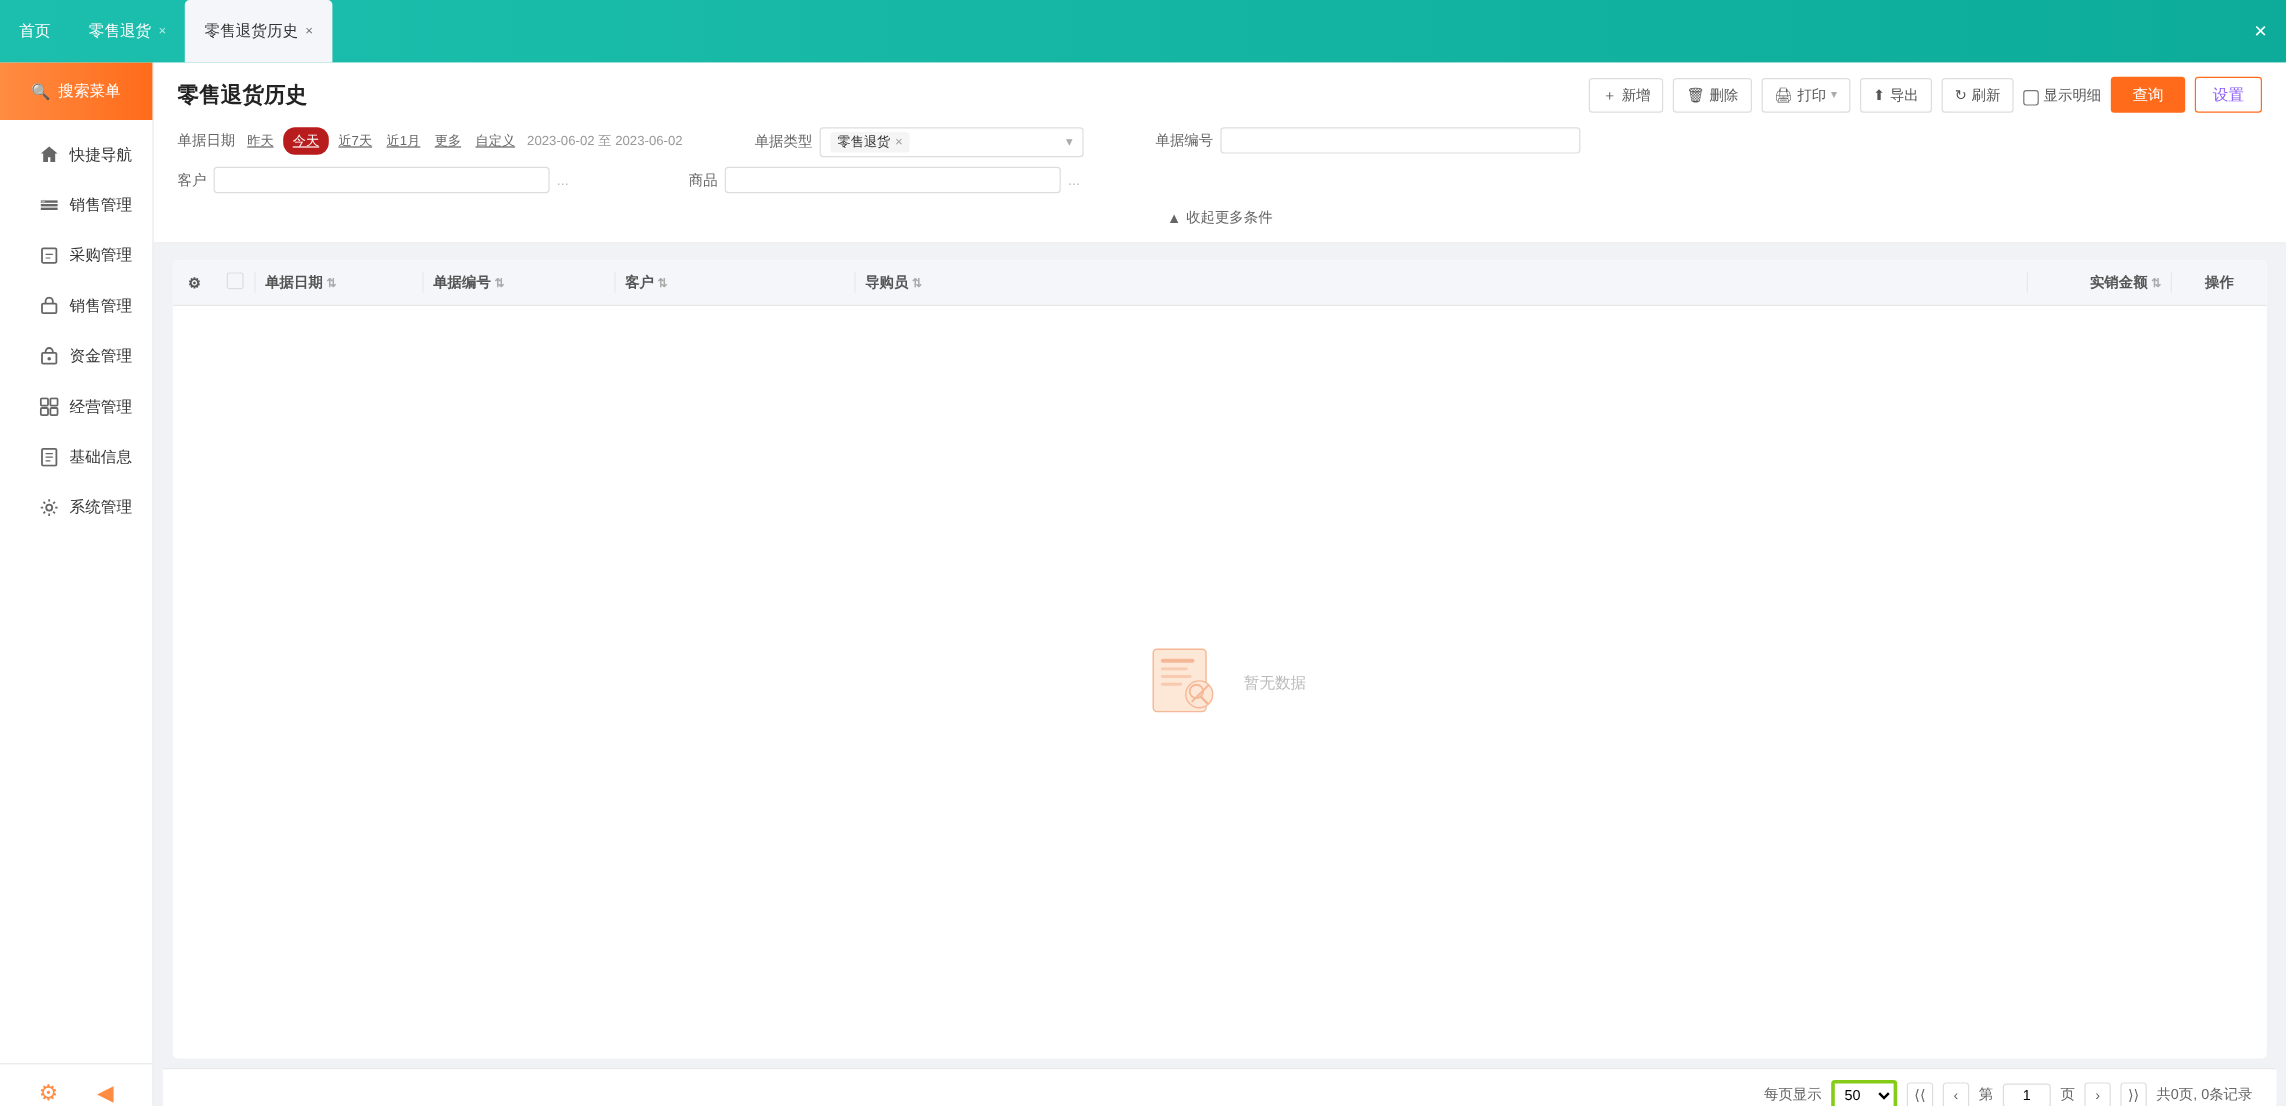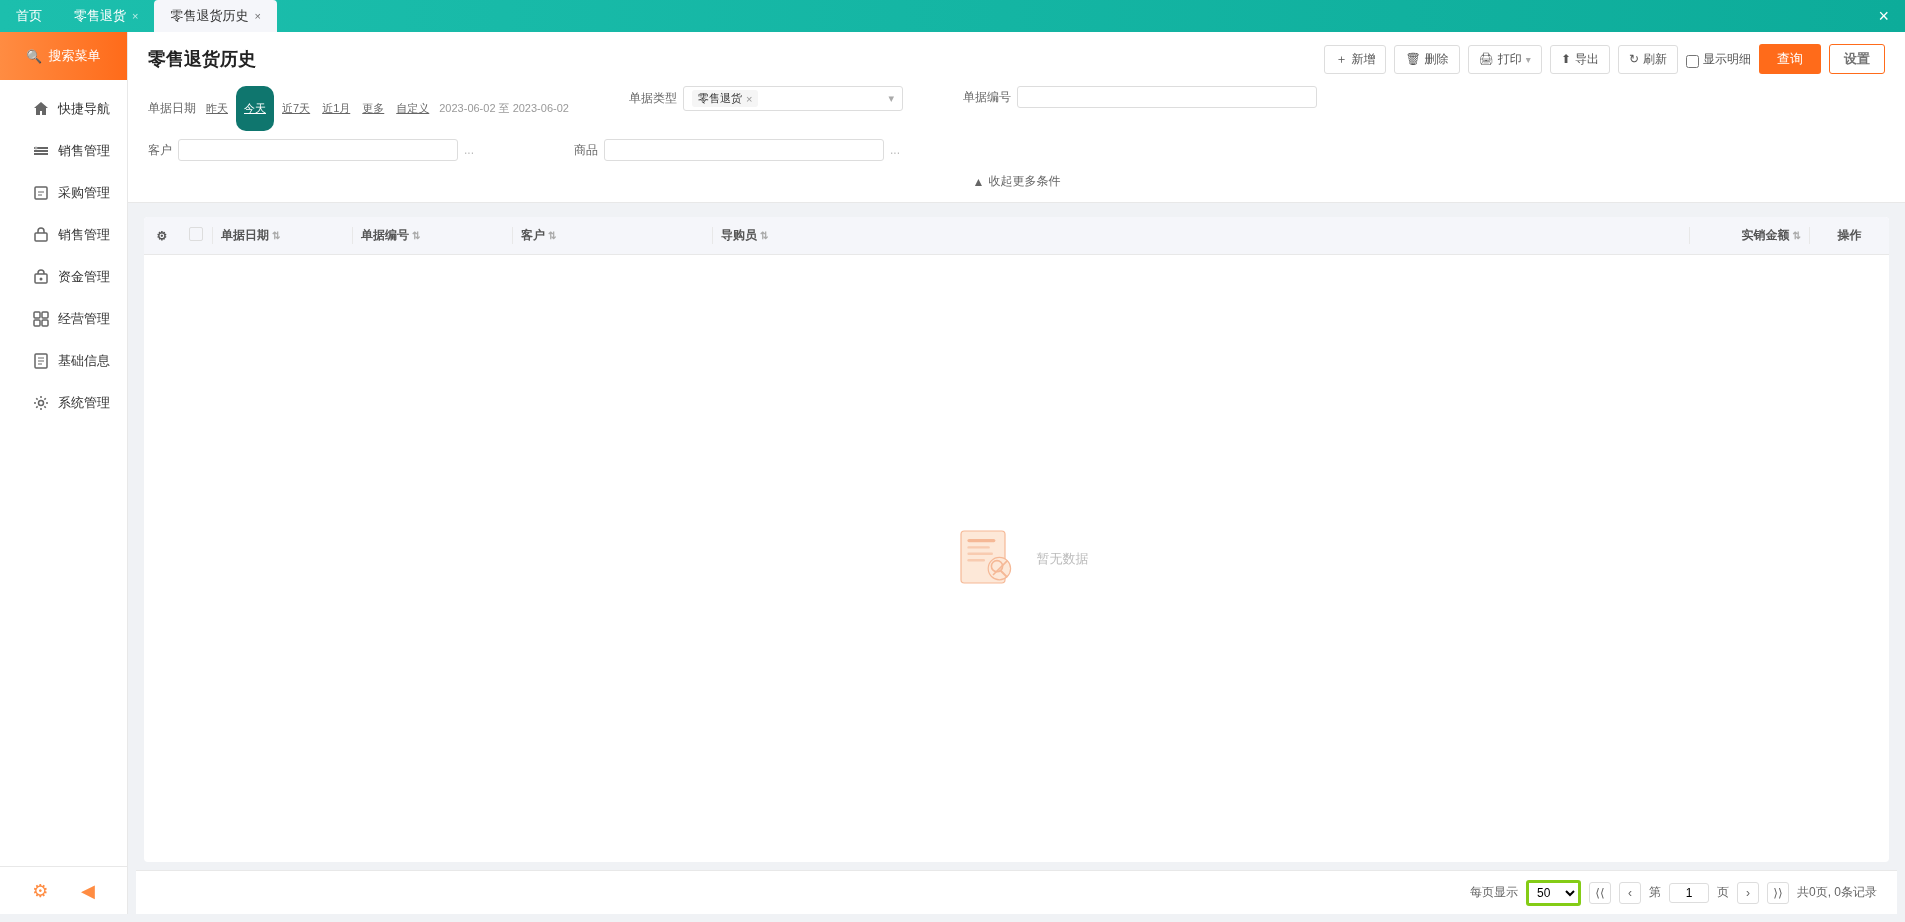--- a/index.html
+++ b/index.html
@@ -1,20 +1,20 @@
 <!DOCTYPE html>
 <html><head>
   <meta charset="utf-8">
   <style>
     * { box-sizing: border-box; margin: 0; padding: 0; font-family: 'Microsoft YaHei', Arial, sans-serif; }
     body { width: 1905px; height: 922px; overflow: hidden; background: #f0f2f5; }
 
     
     .top-bar {
-      height: 32px;
+      height: 52px;
       background: linear-gradient(90deg, #1cbfad 0%, #0dac9a 100%);
       display: flex;
       align-items: center;
       padding: 0 0 0 0;
       position: relative;
     }
     .top-bar-tabs {
       display: flex;
       align-items: stretch;
       height: 100%;
@@ -149,27 +149,26 @@
       background: #ff6b1a;
       color: #fff;
       border: none;
       padding: 6px 18px;
       border-radius: 3px;
       font-size: 13px;
       cursor: pointer;
     }
     .btn-setting {
       background: #fff;
-      color: #737373;
+      color: #8b5cf6;
       border: 1px solid #ff6b1a;
       padding: 5px 14px;
       border-radius: 3px;
       font-size: 13px;
       cursor: pointer;
-      font-weight: bold;
     }
     .show-detail-label {
       font-size: 12px;
       color: #555;
       display: flex;
       align-items: center;
       gap: 4px;
     }
     .filter-row {
       display: flex;
@@ -195,24 +194,24 @@
     }
     .date-btn {
       font-size: 11px;
       color: #666;
       cursor: pointer;
       padding: 1px 4px;
       border-radius: 2px;
       text-decoration: underline;
     }
     .date-btn.active {
-      background: #0f766e;
+      background: #b91c1c;
       color: #fff;
       border-radius: 10px;
-      padding: 15px 8px;
+      padding: 4px 8px;
     }
     .date-range {
       font-size: 11px;
       color: #999;
     }
     .filter-tag {
       display: inline-flex;
       align-items: center;
       background: #f5f5f5;
       border-radius: 3px;

